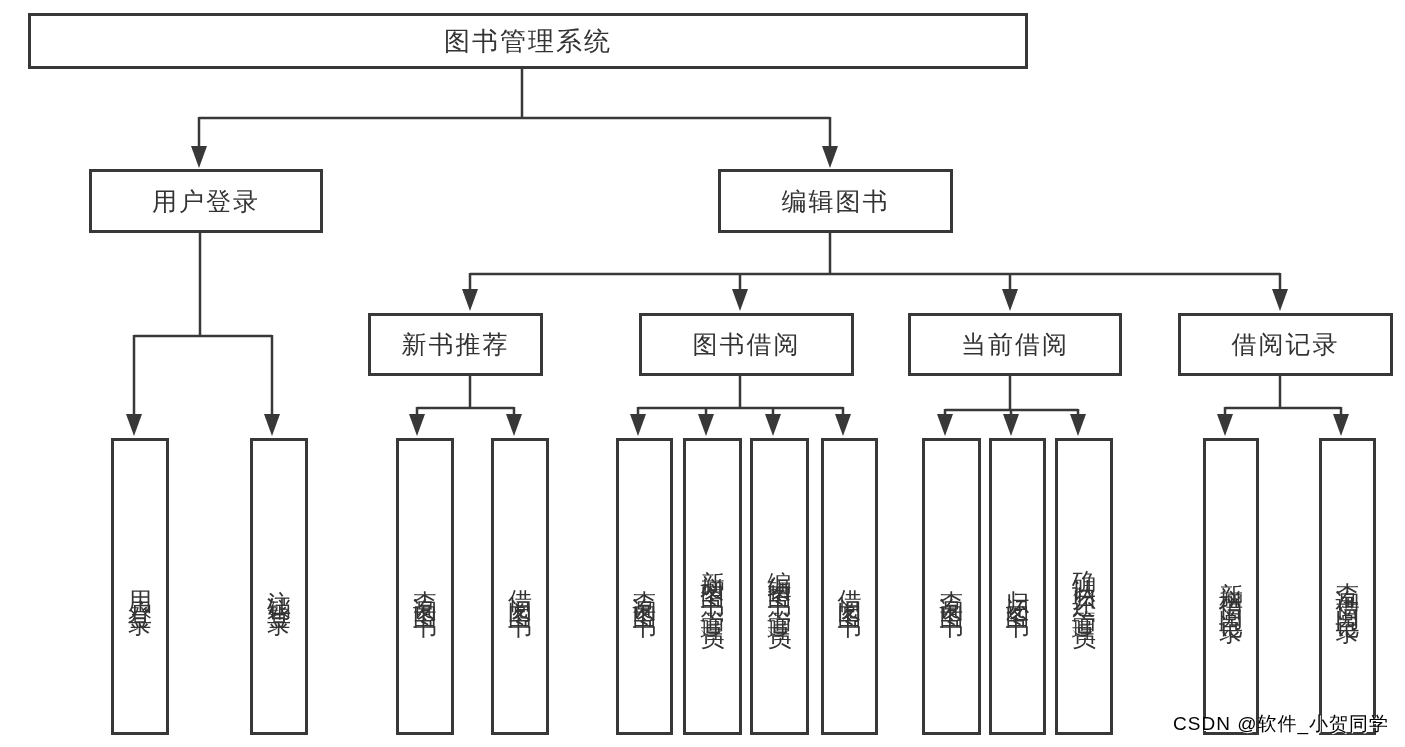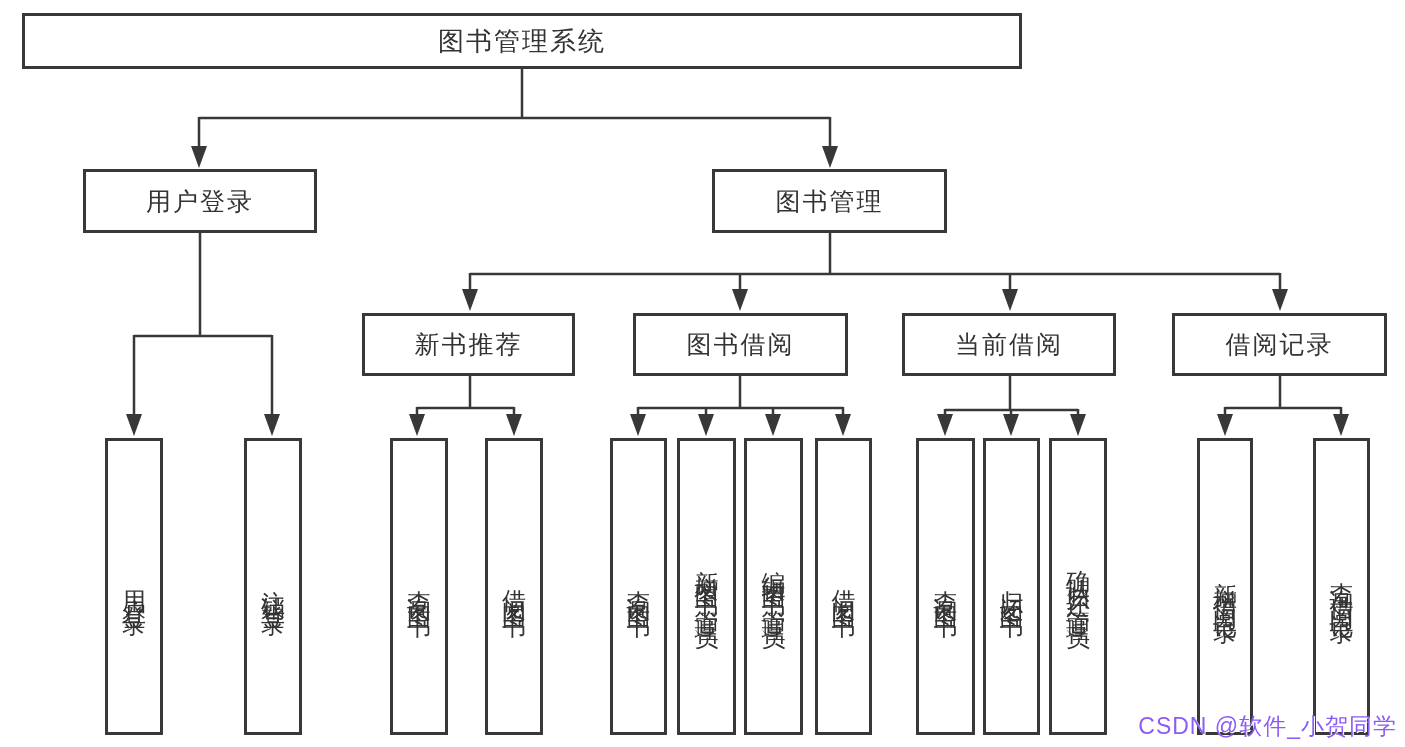--- a/index.html
+++ b/index.html
@@ -24,20 +24,21 @@
   }
   .box {
     position: absolute;
     box-sizing: border-box;
     border: 3px solid #383838;
     background: #ffffff;
     display: flex;
     align-items: center;
     justify-content: center;
     color: #333333;
+    margin-left: 6px;
   }
   .h-box {
     font-size: 25px;
     letter-spacing: 2px;
     white-space: nowrap;
   }
   .root-box {
     font-size: 26px;
   }
   .v-box span {
@@ -47,23 +48,23 @@
     letter-spacing: 8px;
     line-height: 1;
   }
   .leaf {
     top: 438px;
     height: 297px;
   }
   #watermark {
     position: absolute;
     top: 711px;
-    right: 8px;
-    font-size: 23px;
-    color: #8b5cf6;
+    right: 16px;
+    font-size: 19px;
+    color: #000000;
     letter-spacing: 1px;
     white-space: nowrap;
     text-shadow: 1px 1px 0 #ffffff;
   }
 </style>
 </head>
 <body>
 
 <div id="stage">
 
@@ -118,24 +119,24 @@
   </svg>
 
   <div class="box h-box root-box" style="left:22px; top:13px; width:1000px; height:56px;">
     <span>图书管理系统</span>
   </div>
 
   <div class="box h-box" style="left:83px; top:169px; width:234px; height:64px;">
     <span>用户登录</span>
   </div>
   <div class="box h-box" style="left:712px; top:169px; width:235px; height:64px;">
-    <span>图书管理</span>
+    <span>编辑图书</span>
   </div>
 
-  <div class="box h-box" style="left:362px; top:313px; width:213px; height:63px;">
+  <div class="box h-box" style="left:362px; top:313px; width:175px; height:63px;">
     <span>新书推荐</span>
   </div>
   <div class="box h-box" style="left:902px; top:313px; width:214px; height:63px;">
     <span>当前借阅</span>
   </div>
   <div class="box h-box" style="left:633px; top:313px; width:215px; height:63px;">
     <span>图书借阅</span>
   </div>
   <div class="box h-box" style="left:1172px; top:313px; width:215px; height:63px;">
     <span>借阅记录</span>

